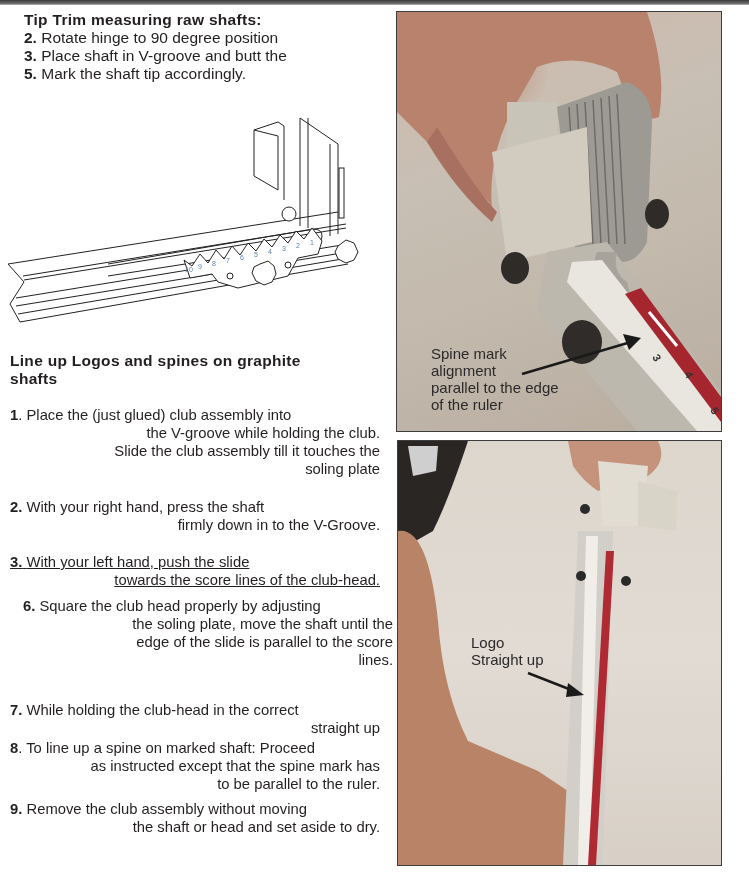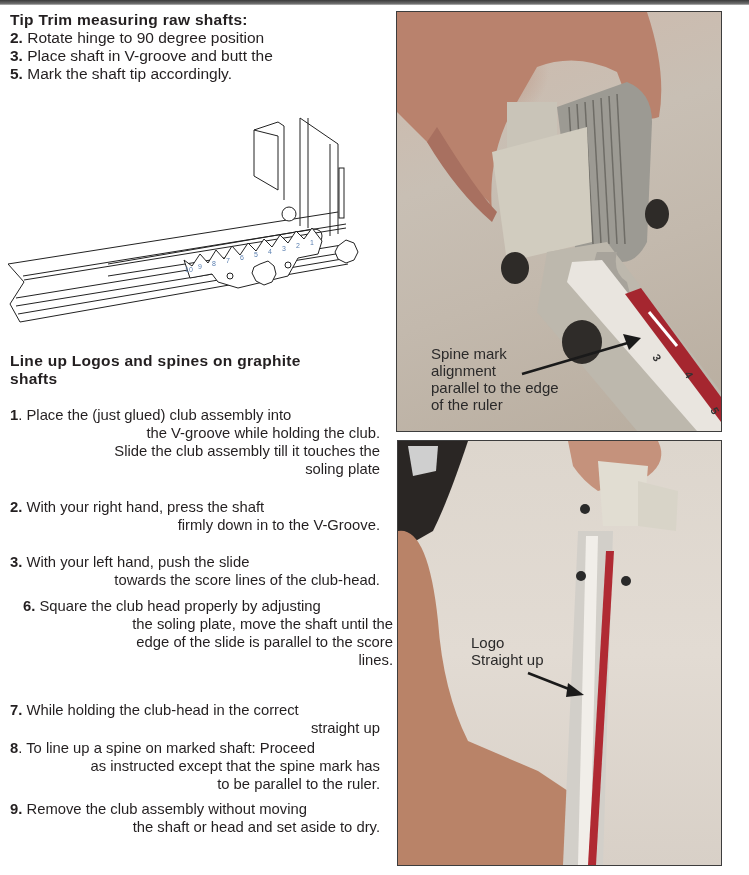--- a/index.html
+++ b/index.html
@@ -4,21 +4,21 @@
 <style>
   html, body { margin:0; padding:0; }
   body {
     width:749px; height:875px; position:relative; overflow:hidden;
     background:#ffffff; font-family:"Liberation Sans", sans-serif; color:#231f20;
   }
   .topbar {
     position:absolute; left:0; top:0; width:749px; height:5px;
     background:linear-gradient(#3a3a3a,#6d6d6d 70%,#bdbdbd);
   }
-  .text-col { position:absolute; left:10px; top:11px; width:370px; }
+  .text-col { position:absolute; left:24px; top:11px; width:370px; }
   .h1 { font-weight:bold; font-size:15.5px; line-height:18px; letter-spacing:0.3px; }
   .step { font-size:15.5px; line-height:18px; }
   .step .num { font-weight:bold; }
   .step .cont { display:block; padding-left:20px; }
   .steps2 .step { font-size:14.8px; line-height:18px; }
   .steps2 .step .cont { padding-left:20px;text-align:right; }
   .diagram { position:absolute; left:8px; top:116px; width:360px; height:220px; }
   .photo {
     position:absolute; border:1px solid #3d3d3d; overflow:hidden;
   }
@@ -98,21 +98,21 @@
   <div class="step" style="position:absolute;top:406px;width:370px;">
     <span class="num">1</span><span>.</span> <span>Place the (just glued) club assembly into</span>
     <span class="cont">the V-groove while holding the club.</span>
     <span class="cont">Slide the club assembly till it touches  the</span>
     <span class="cont">soling plate</span>
   </div>
   <div class="step" style="position:absolute;top:498px;width:370px;">
     <span class="num">2.</span> <span>With your right hand, press the shaft</span>
     <span class="cont">firmly down in to the V-Groove.</span>
   </div>
-  <div class="step" style="position:absolute;top:553px;width:370px;">
+  <div class="step" style="position:absolute;top:553px;width:370px;text-decoration:underline;">
     <span class="num">3.</span> <span>With your left hand, push the slide</span>
     <span class="cont">towards the score lines of the club-head.</span>
   </div>
   <div class="step" style="position:absolute;top:597px;width:370px;margin-left:13px;">
     <span class="num">6.</span> <span>Square the club head properly by adjusting</span>
     <span class="cont">the soling plate, move the shaft until the</span>
     <span class="cont">edge of the slide is parallel to the score</span>
     <span class="cont">lines.</span>
   </div>
   <div class="step" style="position:absolute;top:677px;width:370px;margin-top:24px;">

